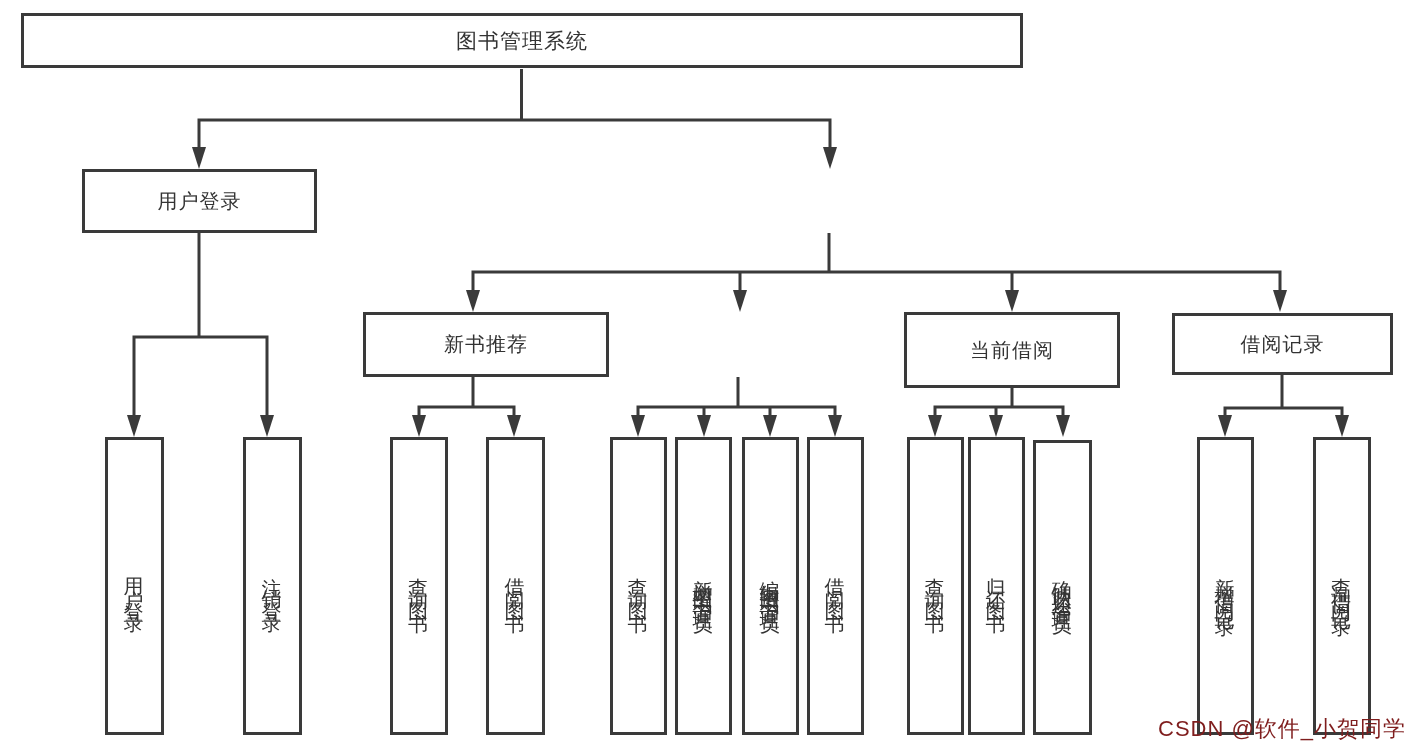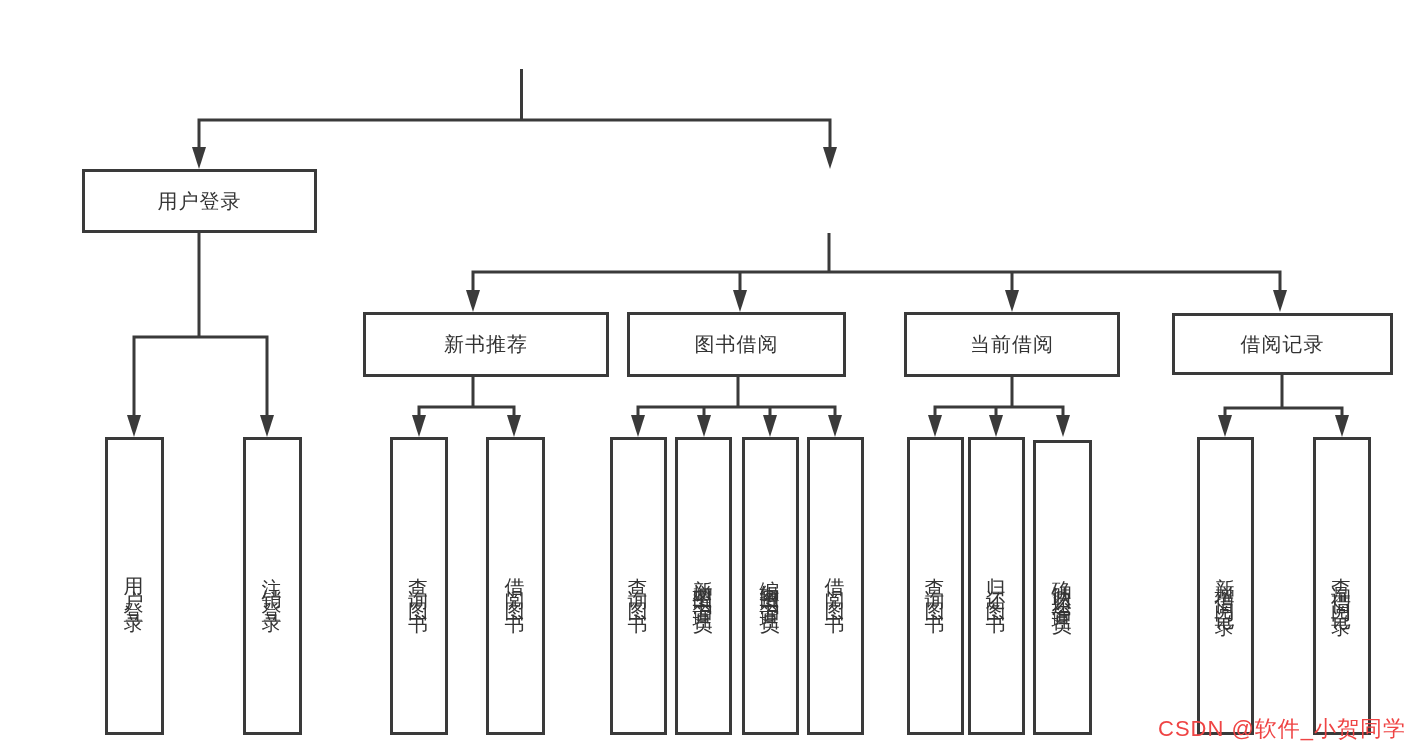--- a/index.html
+++ b/index.html
@@ -30,21 +30,21 @@
     letter-spacing:12px;
     font-size:20px;
     padding:8px 0;
   }
   .leaf.medium{letter-spacing:8px;}
   .leaf.dense{letter-spacing:5px;padding:4px 0;}
   .watermark{
     position:absolute;
     left:1158px;top:714px;
     font-size:22px;
-    color:#ef4444;
+    color:#7f1d1d;
     letter-spacing:1px;
     z-index:10;
     white-space:nowrap;
   }
 </style>
 </head>
 <body>
 
 <div class="canvas">
 
@@ -74,26 +74,26 @@
       <polygon points="763,415 777,415 770,437"></polygon>
       <polygon points="828,415 842,415 835,437"></polygon>
       <polygon points="928,415 942,415 935,437"></polygon>
       <polygon points="989,415 1003,415 996,437"></polygon>
       <polygon points="1056,415 1070,415 1063,437"></polygon>
       <polygon points="1218,415 1232,415 1225,437"></polygon>
       <polygon points="1335,415 1349,415 1342,437"></polygon>
     </g>
   </svg>
 
+  <div class="box root" style="left:21px;top:13px;width:1002px;height:55px;">图书管理系统</div>
 
   <div class="box" style="left:82px;top:169px;width:235px;height:64px;">用户登录</div>
 
   <div class="box" style="left:363px;top:312px;width:246px;height:65px;">新书推荐</div>
-  <div class="box" style="left:627px;top:312px;width:219px;height:65px;">图书借阅</div>
-  <div class="box" style="left:904px;top:312px;width:216px;height:65px;">当前借阅</div>
+  <div class="box" style="left:904px;top:312px;width:216px;height:76px;">当前借阅</div>
   <div class="box" style="left:1172px;top:313px;width:221px;height:62px;">借阅记录</div>
 
   <div class="box leaf" style="left:105px;top:437px;width:59px;height:298px;">用户登录</div>
   <div class="box leaf" style="left:243px;top:437px;width:59px;height:298px;">注销登录</div>
 
   <div class="box leaf" style="left:390px;top:437px;width:58px;height:298px;">查询图书</div>
   <div class="box leaf" style="left:486px;top:437px;width:59px;height:298px;">借阅图书</div>
 
   <div class="box leaf" style="left:610px;top:437px;width:57px;height:298px;">查询图书</div>
   <div class="box leaf dense" style="left:675px;top:437px;width:57px;height:298px;">新增图书（管理员）</div>

